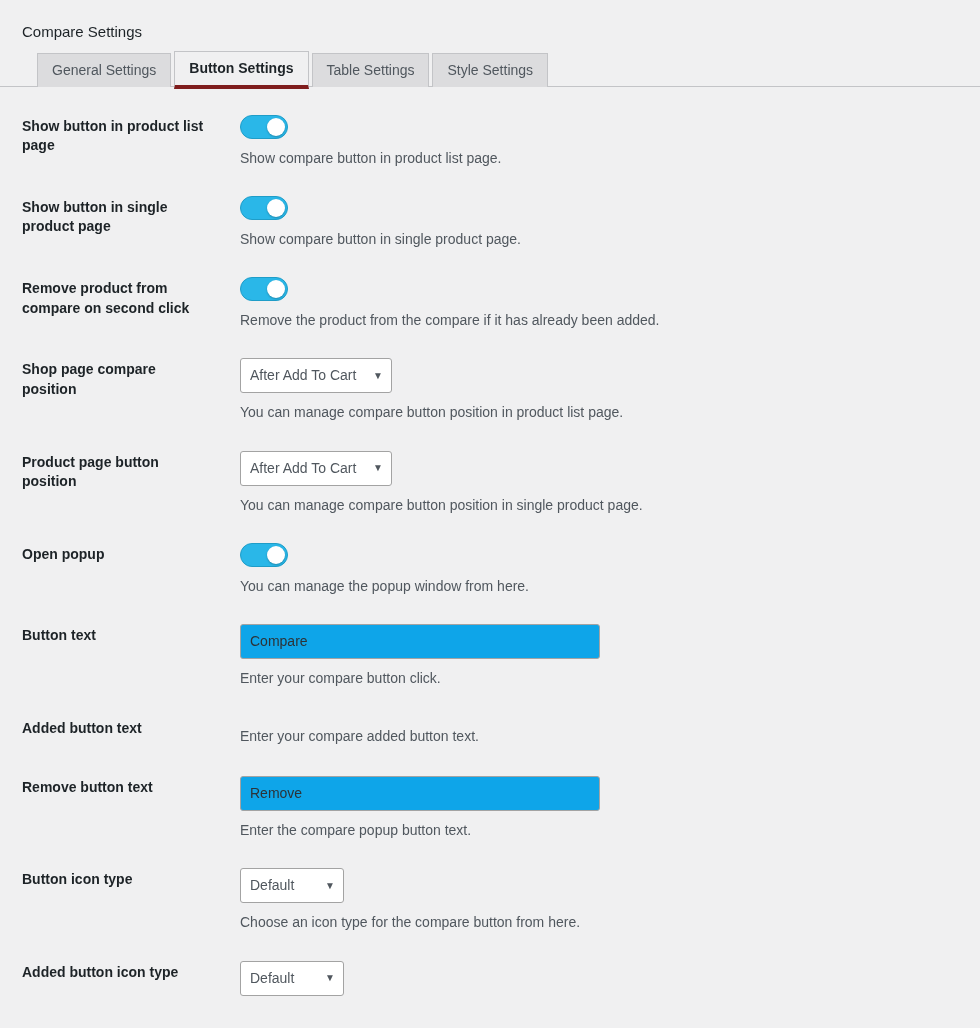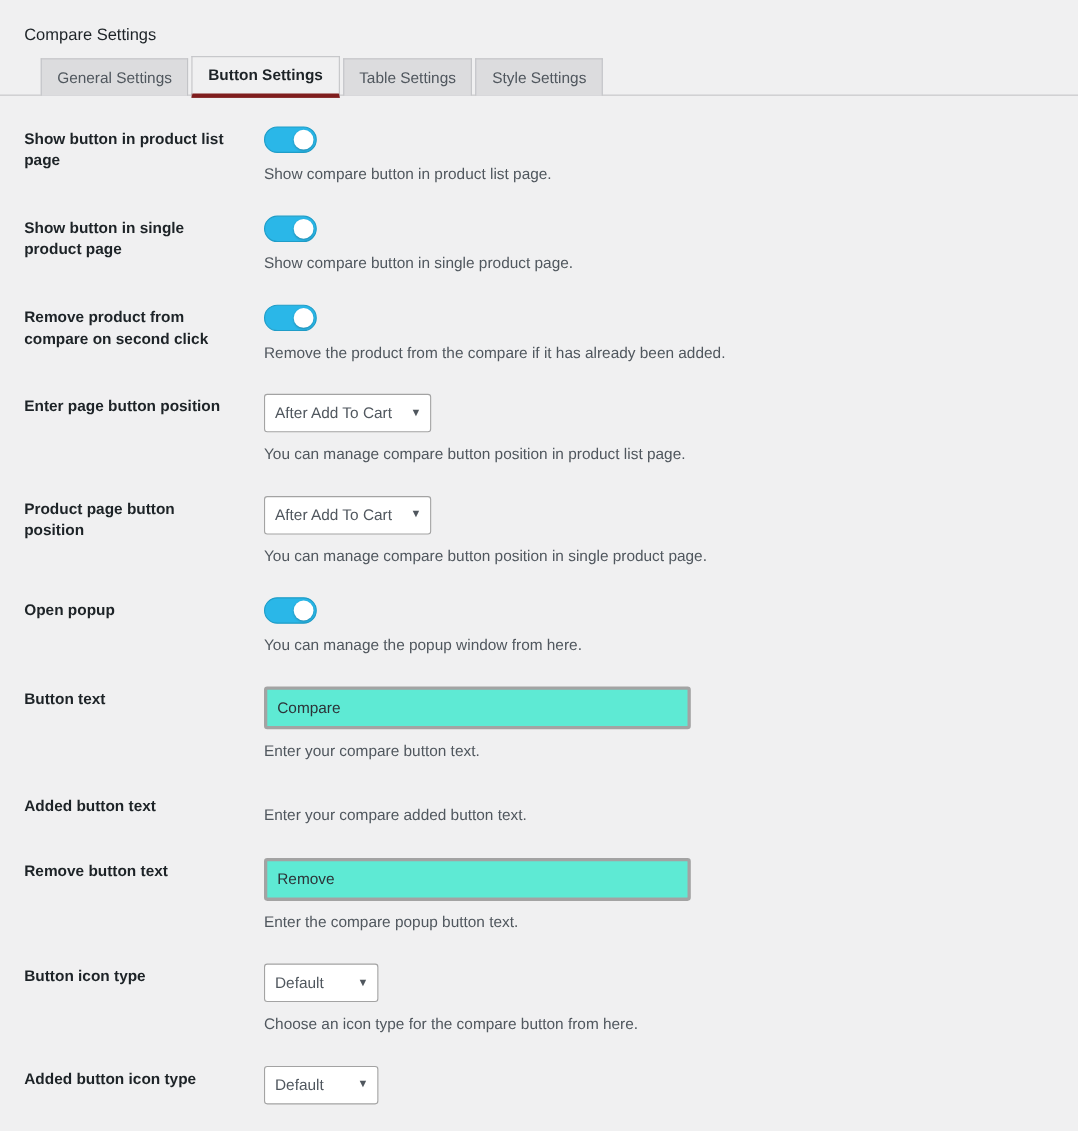--- a/index.html
+++ b/index.html
@@ -137,25 +137,25 @@
     right: 9px;
     top: 50%;
     transform: translateY(-50%);
     pointer-events: none;
     color: #50575e;
     font-size: 10px;
     line-height: 1;
   }
   
   input.txt {
-    width: 388px;
-    box-sizing: border-box;
-    border: 3px solid #a3a3a3;
+    width: 360px;
+    box-sizing: border-box;
+    border: 1px solid #a3a3a3;
     border-radius: 3px;
-    background: #5eead4;
+    background: #0ea5e9;
     color: #2c3338;
     font-size: 14px;
     font-family: "Liberation Sans", sans-serif;
     padding: 6px 9px;
     line-height: 1.5;
     min-height: 30px;
   }
 </style>
 </head>
 <body>
@@ -191,21 +191,21 @@
 
     <div class="row">
       <div class="row-label">Remove product from compare on second click</div>
       <div class="row-field">
         <span class="toggle"><span class="knob"></span></span>
         <div class="desc">Remove the product from the compare if it has already been added.</div>
       </div>
     </div>
 
     <div class="row">
-      <div class="row-label">Enter page button position</div>
+      <div class="row-label">Shop page compare position</div>
       <div class="row-field">
         <span class="select">
           <select class="sel wide">
             <option>After Add To Cart</option>
           </select>
           <span class="chev">▼</span>
         </span>
         <div class="desc">You can manage compare button position in product list page.</div>
       </div>
     </div>
@@ -228,21 +228,21 @@
       <div class="row-field">
         <span class="toggle"><span class="knob"></span></span>
         <div class="desc">You can manage the popup window from here.</div>
       </div>
     </div>
 
     <div class="row">
       <div class="row-label">Button text</div>
       <div class="row-field">
         <input class="txt" type="text" value="Compare" style="">
-        <div class="desc">Enter your compare button text.</div>
+        <div class="desc">Enter your compare button click.</div>
       </div>
     </div>
 
     <div class="row">
       <div class="row-label">Added button text</div>
       <div class="row-field">
         <div class="desc">Enter your compare added button text.</div>
       </div>
     </div>
 

